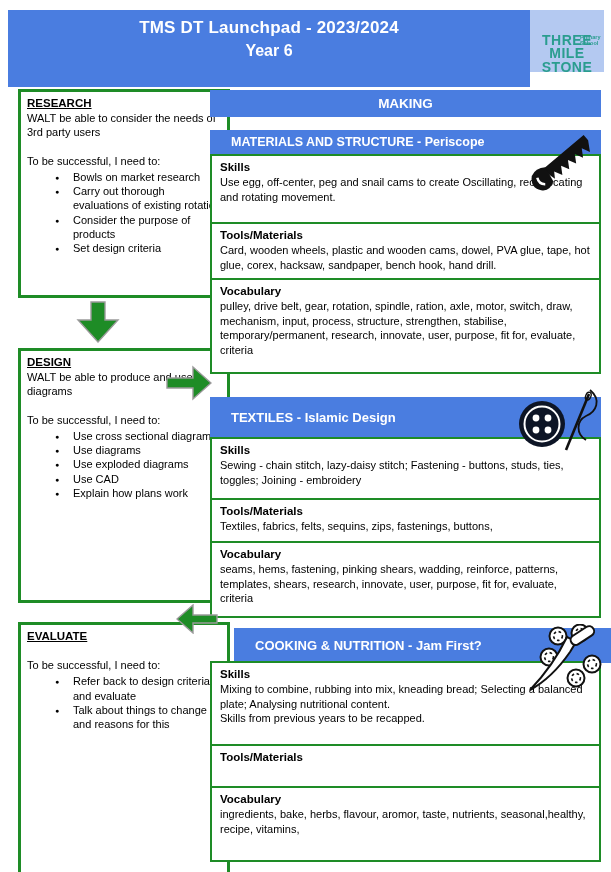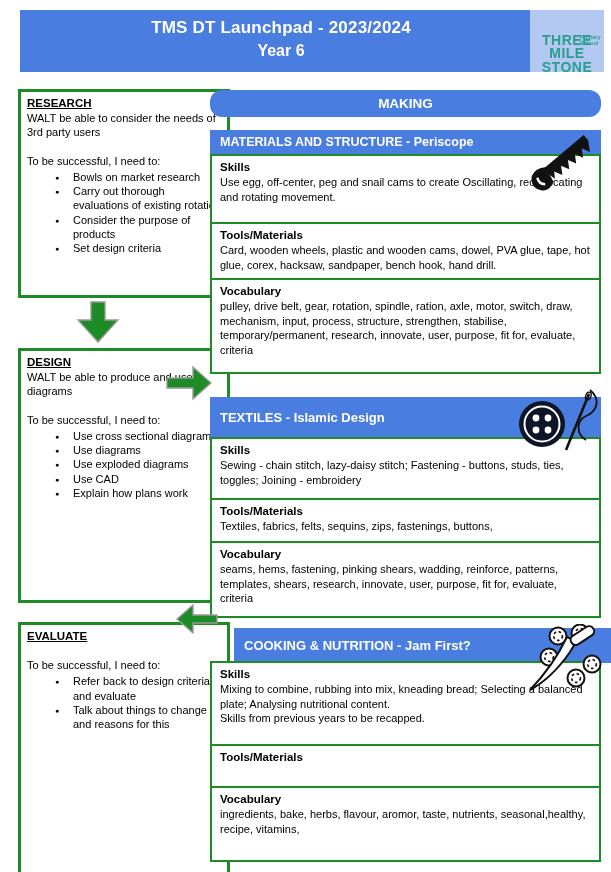--- a/index.html
+++ b/index.html
@@ -3,24 +3,23 @@
 <meta charset="utf-8">
 <style>
   html,body { margin:0; padding:0; background:#fff; }
   .page {
     position:relative; width:611px; height:872px; background:#ffffff;
     overflow:hidden; font-family:"Liberation Sans", sans-serif; color:#000;
   }
 
   
   .header-bar {
-    position:absolute; left:8px; top:10px; width:522px; height:62px;
+    position:absolute; left:8px; top:10px; width:522px; height:77px;
     background:#4a7de0; color:#fff; text-align:center; box-sizing:border-box;
     padding-top:8px;
-    margin-left:12px;
   }
   .header-bar .t1 { font-size:17px; font-weight:bold; letter-spacing:.2px; }
   .header-bar .t2 { font-size:16px; font-weight:bold; margin-top:4px; }
   .logo-box {
     position:absolute; left:530px; top:10px; width:74px; height:62px;
     background:#b4c9f1; box-sizing:border-box; padding-top:24px; text-align:center;
   }
   .logo-box .ll {
     display:block; color:#2a9d8f; font-weight:bold; font-size:14px;
     line-height:0.95; letter-spacing:.5px;
@@ -51,22 +50,22 @@
   .flow-arrow path { fill:#1e8c26; stroke:#9a9a9a; stroke-width:1.4; }
   .arrow-down  { left:76px;  top:301px; }
   .arrow-right { left:166px; top:365px; }
   .arrow-left  { left:176px; top:604px; }
 
   
   .bar {
     position:absolute; left:210px; width:391px; background:#4a7de0; color:#fff;
     font-weight:bold; box-sizing:border-box; display:flex; align-items:center;
   }
-  .bar-making { top:90px; height:27px; justify-content:center; font-size:13.5px;border-radius:12px; }
-  .bar-unit   { padding-left:10px; font-size:13px; }
+  .bar-making { top:90px; height:27px; justify-content:center; font-size:13.5px; }
+  .bar-unit   { padding-left:21px; font-size:13px; }
   .bar-materials { top:130px; height:24px; font-size:12.5px; }
   .bar-textiles  { top:397px; height:40px; }
   .bar-cooking   { top:628px; height:35px;margin-left:24px; }
 
   .cell {
     position:absolute; left:210px; width:391px; background:#fff;
     border:2px solid #1e8c26; box-sizing:border-box; padding:4px 8px;
     font-size:11px; line-height:1.32;
   }
   .cell-h { font-weight:bold; font-size:11.5px; }

